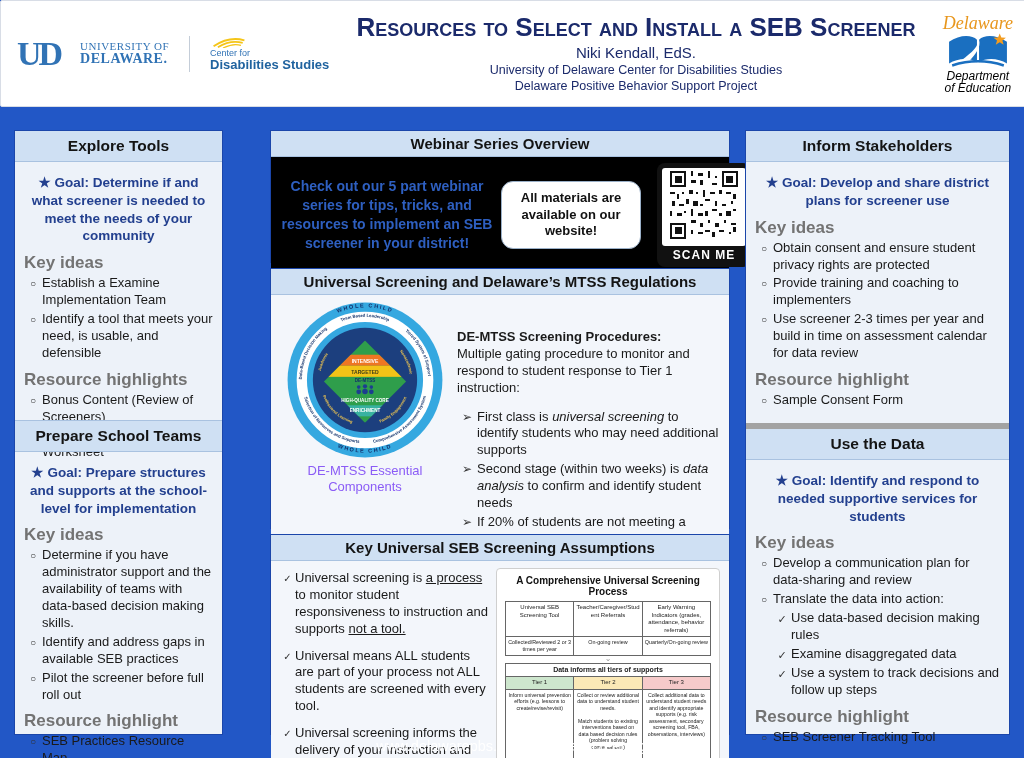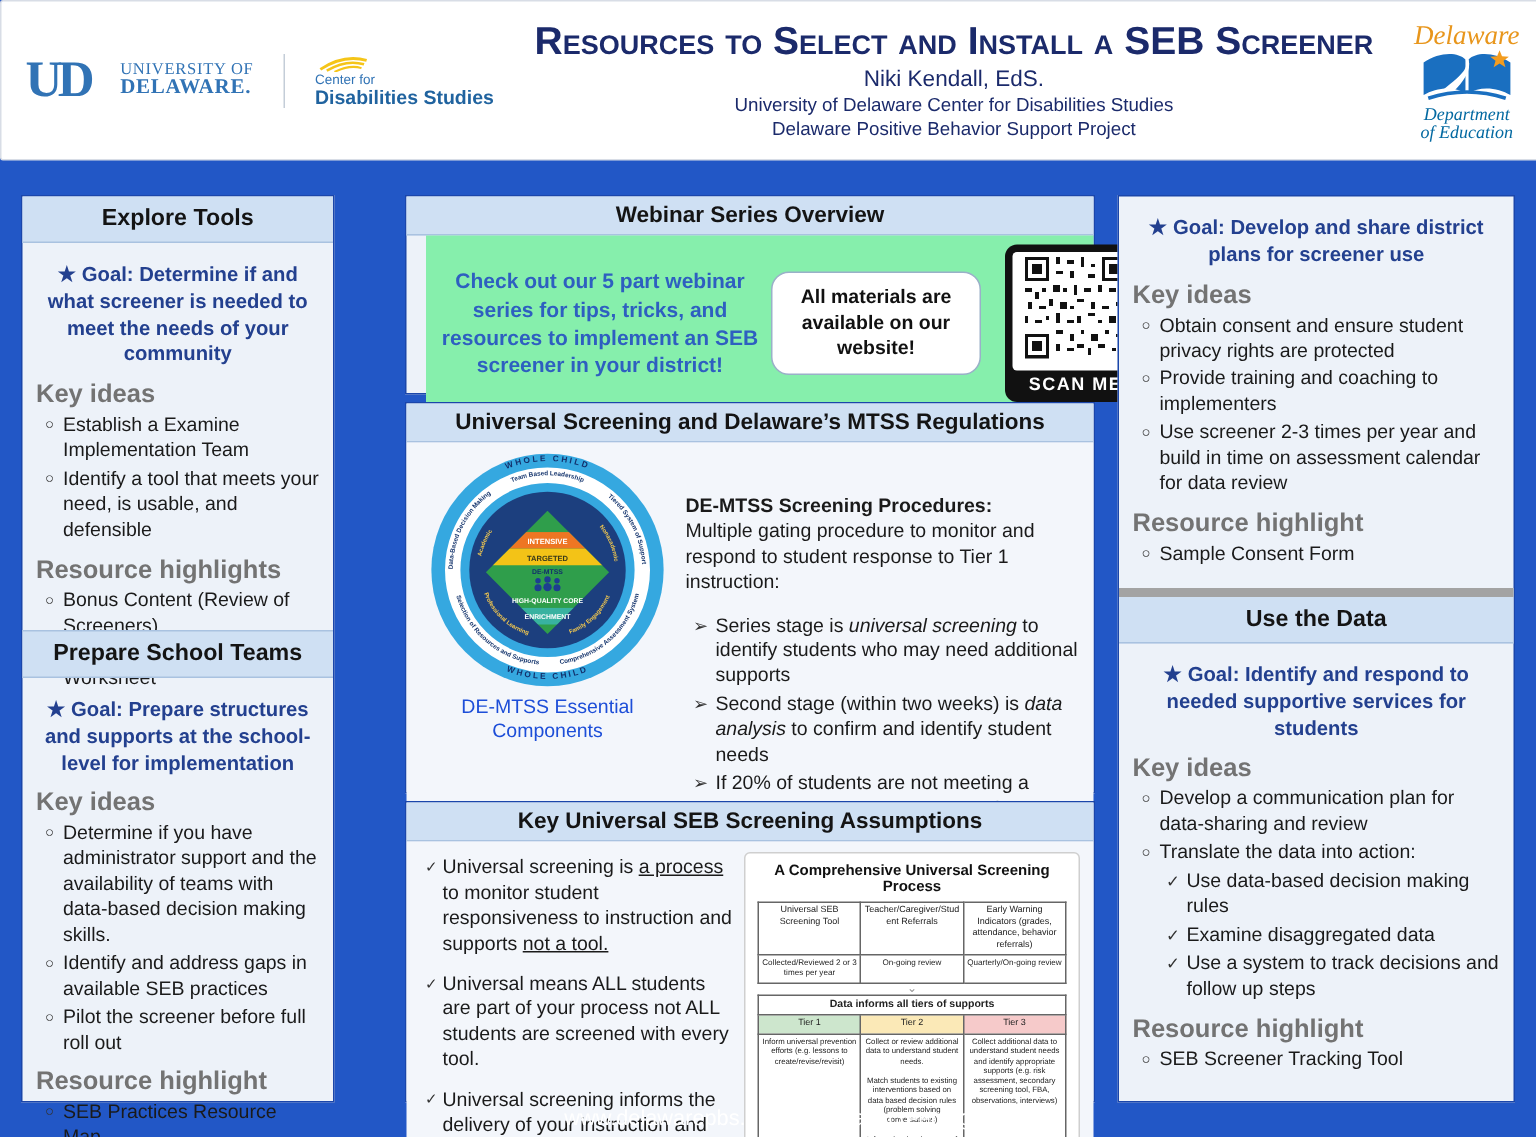--- a/index.html
+++ b/index.html
@@ -31,34 +31,34 @@
   .udmono{font-family:"Liberation Serif",serif;font-weight:bold;font-size:34px;color:#3173b5;letter-spacing:-3px;}
   .udtext{font-family:"Liberation Serif",serif;color:#3173b5;line-height:1;}
   .udtext .l1{font-size:11px;letter-spacing:.5px;}
   .udtext .l2{font-size:14px;font-weight:bold;letter-spacing:.5px;}
   .vdiv{width:1px;height:36px;background:#c4cdd8;}
   .cds{display:flex;flex-direction:column;align-items:flex-start;line-height:1;}
   .cds .c1{font-size:9px;color:#3173b5;margin-top:1px;}
   .cds .c2{font-size:13px;color:#20639f;font-weight:bold;}
   .doelogo{display:flex;flex-direction:column;align-items:center;line-height:1;flex:0 0 auto;}
   .doe-t{font-family:"Liberation Serif",serif;font-style:italic;font-size:18px;color:#e8961c;}
-  .doe-b{font-family:Liberation Serif, serif;font-style:italic;font-size:12px;color:#0369a1;text-align:center;}
+  .doe-b{font-family:Liberation Sans, sans-serif;font-style:italic;font-size:12px;color:#000000;text-align:center;}
   
   .midhdr{background:#cfe0f3;border-bottom:1px solid #a9c2e0;font-weight:bold;text-align:center;
           color:#141414;font-size:15px;padding:4px;}
   #panelA .body{display:flex;align-items:center;gap:8px;padding:6px 10px;}
   .promo{width:212px;color:#2e5fc0;font-weight:bold;font-size:14px;text-align:center;line-height:1.35;flex:0 0 auto;}
   .bubble{background:#fff;border:1.5px solid #9ab0c8;border-radius:12px;padding:8px 10px;font-weight:bold;
           font-size:13px;text-align:center;line-height:1.3;width:118px;flex:0 0 auto;color:#111;}
   .qrblock{background:#111;border-radius:8px;padding:5px 5px 2px 5px;width:84px;flex:0 0 auto;text-align:center;}
   .qrwhite{background:#fff;border-radius:3px;padding:3px;}
   .scanme{color:#fff;font-weight:bold;font-size:12px;letter-spacing:1px;padding:2px 0 3px 0;}
   #panelB .body{display:flex;gap:6px;padding:6px 8px;}
   .mtsscol{flex:0 0 172px;display:flex;flex-direction:column;align-items:center;}
-  .mtsscap{font-size:13px;color:#1d4ed8;text-align:center;line-height:1.25;margin-top:4px;width:150px;}
+  .mtsscap{font-size:13px;color:#8b5cf6;text-align:center;line-height:1.25;margin-top:4px;width:150px;}
   .regtext{flex:1;font-size:13px;color:#1a1a1a;line-height:1.3;}
   .regtext .h{font-weight:bold;margin-top:28px;}
   .regtext .intro{margin-bottom:12px;}
   #panelC .body{display:flex;gap:8px;padding:7px 9px;}
   .assump{flex:0 0 208px;font-size:12.3px;line-height:1.28;}
   .tablebox{flex:1;background:#fff;border:1px solid #cfcfcf;border-radius:4px;padding:6px 8px 4px 8px;align-self:stretch;}
   .tbtitle{font-weight:bold;font-size:10px;text-align:center;margin-bottom:4px;color:#111;}
   table.scr{width:100%;border-collapse:collapse;table-layout:fixed;}
   table.scr td,table.scr th{border:1px solid #666;font-size:6px;line-height:1.25;padding:2px;text-align:center;
         vertical-align:top;color:#222;font-weight:normal;word-wrap:break-word;}
@@ -157,21 +157,21 @@
       <div class="subhead">Resource highlight</div>
       <div class="li">
           <span class="mk">○</span>
           <span class="tx">SEB Practices Resource Map</span>
         </div>
     </div>
   </div>
 
   <div class="panelbox" id="panelA" style="left:270px;top:130px;width:460px;height:133px;display:flex;flex-direction:column;">
     <div class="midhdr">Webinar Series Overview</div>
-    <div class="body" style="flex:1;background:#86efac;margin-left:13px;">
+    <div class="body" style="flex:1;background:#000000;">
       <div class="promo">Check out our 5 part webinar series for tips, tricks, and resources to implement an SEB screener in your district!</div>
       <div class="bubble">All materials are available on our website!</div>
       <svg width="34" height="26" viewBox="0 0 34 24">
         <polygon points="0,8 19,8 19,2 33,12 19,22 19,16 0,16" fill="#b8d2ee" stroke="#8fb4dd" stroke-width="1"></polygon>
       </svg>
       <div class="qrblock">
         <div class="qrwhite">
           <svg width="68" height="68" viewBox="0 0 29 29" shape-rendering="crispEdges">
             <rect x="0" y="0" width="29" height="29" fill="#fff"></rect>
             <g fill="#111">
@@ -317,21 +317,21 @@
           <text x="100" y="128" text-anchor="middle" font-size="5.8" font-weight="bold" fill="#ffffff">HIGH-QUALITY CORE</text>
           <text x="100" y="141" text-anchor="middle" font-size="5.8" font-weight="bold" fill="#ffffff">ENRICHMENT</text>
         </svg>
         <div class="mtsscap">DE-MTSS Essential Components</div>
       </div>
       <div class="regtext">
         <div class="h">DE-MTSS Screening Procedures:</div>
         <div class="intro">Multiple gating procedure to monitor and respond to student response to Tier 1 instruction:</div>
         <div class="li arrowli">
             <span class="mk">➢</span>
-            <span class="tx"><span>Series stage is </span><i>universal screening</i><span> to identify students who may need additional supports</span></span>
+            <span class="tx"><span>First class is </span><i>universal screening</i><span> to identify students who may need additional supports</span></span>
           </div>
         <div class="li arrowli">
             <span class="mk">➢</span>
             <span class="tx"><span>Second stage (within two weeks) is </span><i>data analysis</i><span> to confirm and identify student needs</span></span>
           </div>
         <div class="li arrowli">
             <span class="mk">➢</span>
             <span class="tx"><span>If 20% of students are not meeting a benchmark consider additional class or systems level supports</span></span>
           </div>
       </div>
@@ -391,20 +391,21 @@
 Inform the development of new group interventions (systems conversations)</td>
             <td class="pre" style="font-size:5.2px;">Collect additional data to understand student needs and identify appropriate supports (e.g. risk assessment, secondary screening tool, FBA, observations, interviews)</td>
           </tr>
         </tbody>
           </table>
       </div>
     </div>
   </div>
 
   <div class="panelbox" style="left:745px;top:130px;width:265px;height:605px;display:flex;flex-direction:column;">
+    <div class="hdr">Inform Stakeholders</div>
     <div class="body" style="flex:0 0 auto;height:261px;">
       <div class="goal"><span class="star">★</span><span>Goal: Develop and share district plans for screener use</span></div>
       <div class="subhead">Key ideas</div>
       <div class="li">
           <span class="mk">○</span>
           <span class="tx">Obtain consent and ensure student privacy rights are protected</span>
         </div>
       <div class="li">
           <span class="mk">○</span>
           <span class="tx">Provide training and coaching to implementers</span>

